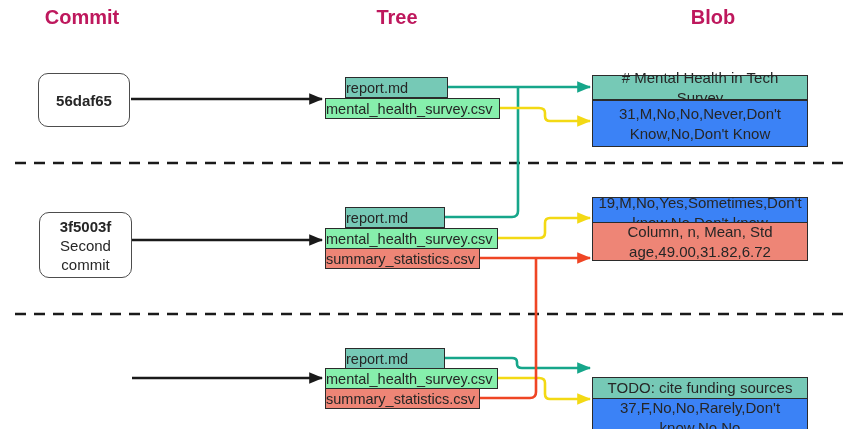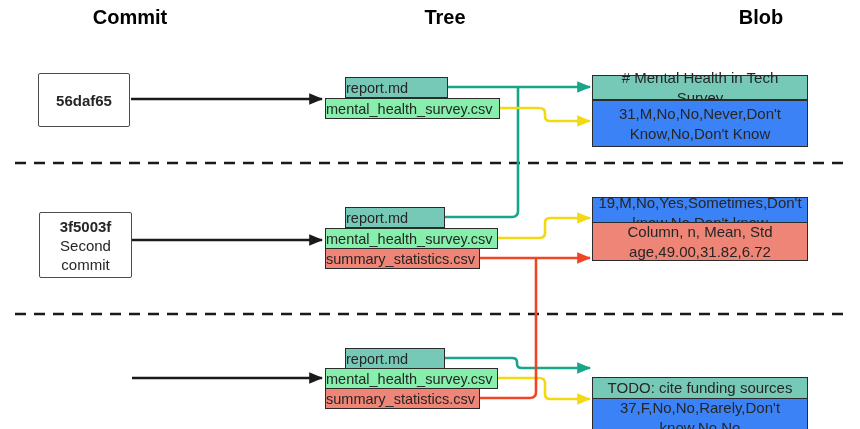--- a/index.html
+++ b/index.html
@@ -3,24 +3,24 @@
 <meta charset="utf-8">
 <style>
   html,body{margin:0;padding:0;background:#ffffff;}
   .canvas{
     position:relative;width:860px;height:429px;background:#ffffff;overflow:hidden;
     font-family:"Liberation Sans","DejaVu Sans",sans-serif;color:#262626;
   }
   .wires{position:absolute;left:0;top:0;width:860px;height:429px;}
   .col-header{
     position:absolute;top:6px;transform:translateX(-50%);
-    font-size:20px;font-weight:bold;color:#000000;white-space:nowrap;margin-left:48px;
+    font-size:20px;font-weight:bold;color:#be185d;white-space:nowrap;
   }
   .commit-box{
-    position:absolute;background:#ffffff;border:1.6px solid #4d4d4d;border-radius:2px;
+    position:absolute;background:#ffffff;border:1.6px solid #4d4d4d;border-radius:10px;
     display:flex;flex-direction:column;justify-content:center;align-items:center;
     text-align:center;font-size:15px;line-height:19px;padding:2px;box-sizing:border-box;
   }
   .commit-hash{font-weight:bold;}
   .tree-box{
     position:absolute;height:21px;box-sizing:border-box;border:1.6px solid #2b2b2b;
     display:flex;align-items:center;
     font-size:14.5px;white-space:nowrap;overflow:visible;
   }
   .blob-box{

